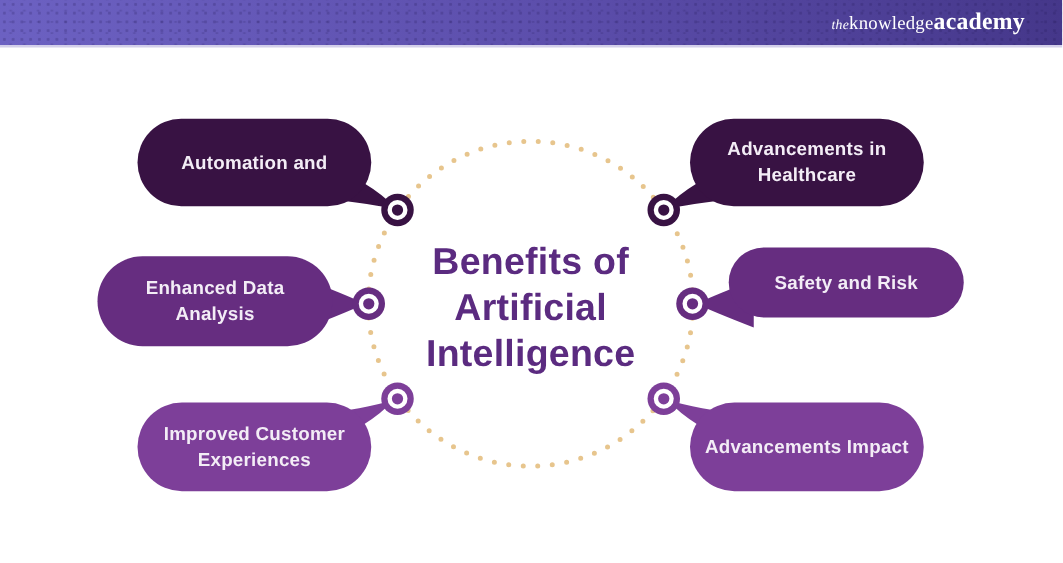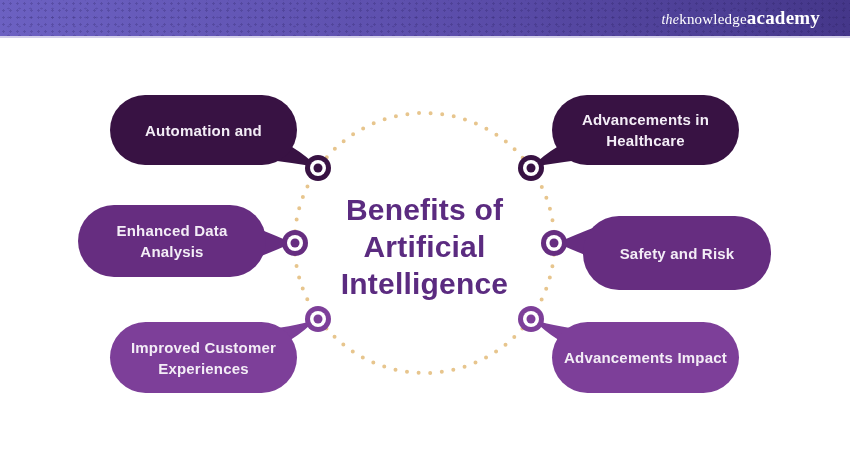--- a/index.html
+++ b/index.html
@@ -14,21 +14,21 @@
       radial-gradient(rgba(30,20,80,.22) 1px, transparent 1.4px) 0 0/7px 7px,
       radial-gradient(rgba(30,20,80,.16) 1px, transparent 1.4px) 3px 4px/11px 9px,
       linear-gradient(90deg,#6C61C2 0%,#5b4daa 55%,#45378A 100%);
     border-bottom:2px solid #d3cfea;
   }
   .logo{
     position:absolute;right:30px;top:50%;transform:translateY(-50%);
     color:#ffffff;font-family:"Liberation Serif",serif;white-space:nowrap;
     letter-spacing:.2px;
   }
-  .logo .the{font-style:italic;font-size:14px;}
+  .logo .the{font-style:italic;font-size:11px;}
   .logo .knowledge{font-size:15px;}
   .logo .academy{font-size:19px;font-weight:700;}
   
   .center-title{
     position:absolute;left:304px;top:191px;width:241px;
     text-align:center;font-size:30px;line-height:37px;font-weight:700;
     color:#5B2B80;letter-spacing:.2px;
   }
   .center-title span{display:block;}
   
@@ -41,21 +41,21 @@
     font-weight:500;letter-spacing:.2px;padding:0 10px;box-sizing:border-box;
   }
   .bubble-label span{display:block;font-weight:bold;}
   .bubble--dark{background:#381243;}
   .bubble--medium{background:#662D80;}
   .bubble--light{background:#7D3F99;}
   .pos-tl{left:110px;top:95px;width:187px;height:70px;}
   .pos-ml{left:78px; top:205px;width:188px;height:72px;}
   .pos-bl{left:110px;top:322px;width:187px;height:71px;}
   .pos-tr{left:552px;top:95px;width:187px;height:70px;}
-  .pos-mr{left:583px;top:216px;width:188px;height:74px;}
+  .pos-mr{left:583px;top:198px;width:188px;height:56px;}
   .pos-br{left:552px;top:322px;width:187px;height:71px;}
 </style>
 </head>
 <body>
 
 <div class="canvas">
 
   <div class="topbar">
     <div class="logo">
       <span class="the">the</span><span class="knowledge">knowledge</span><span class="academy">academy</span>

